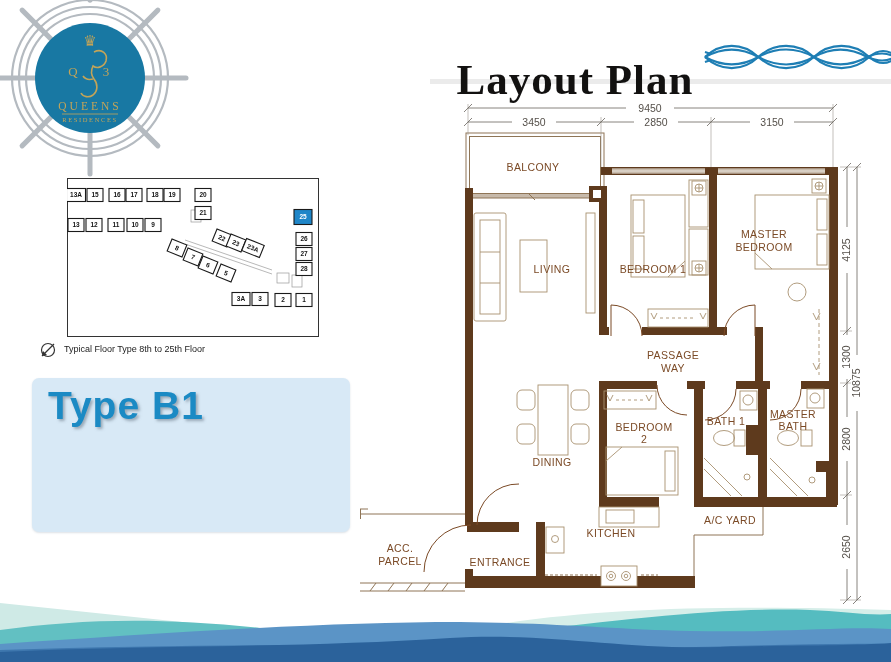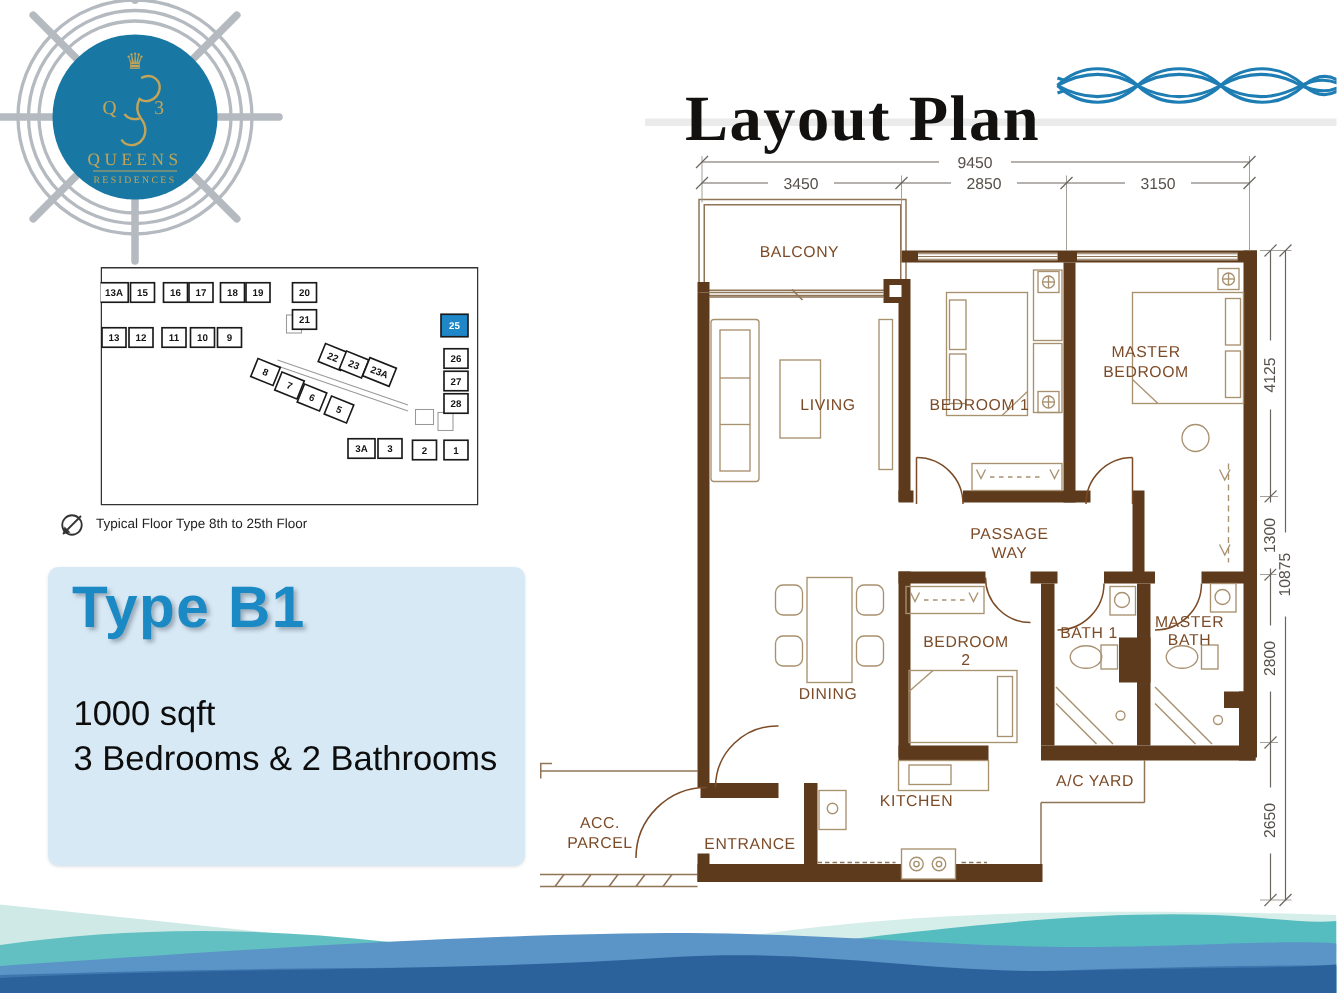--- a/index.html
+++ b/index.html
@@ -3,21 +3,21 @@
 <meta charset="utf-8">
 <style>
   html,body{margin:0;padding:0;}
   body{width:891px;height:662px;position:relative;overflow:hidden;background:#ffffff;
        font-family:"Liberation Sans",sans-serif;}
   .abs{position:absolute;}
   #title{left:437px;top:20px;width:276px;text-align:center;
          font-family:"Liberation Serif",serif;font-weight:bold;font-size:43px;color:#121110;
          letter-spacing:1px;margin-top:35px;}
   #divider{left:430px;top:79px;right:0;height:5px;background:#ebebeb;}
-  #type-panel{left:32px;top:378px;width:318px;height:199px;background:#d8e9f6;border-radius:7px;
+  #type-panel{left:32px;top:378px;width:318px;height:154px;background:#d8e9f6;border-radius:7px;
               box-shadow:0 1px 2px rgba(120,140,160,.25);}
   #type-title{position:absolute;left:16px;top:6px;font-size:39px;font-weight:bold;color:#1b8ac4;
               text-shadow:2px 2px 3px rgba(100,115,130,.55);letter-spacing:1px;}
   #type-lines{position:absolute;left:17px;top:82px;font-size:23px;color:#0d0d0d;line-height:1.32;}
   #key-caption{left:64px;top:344px;font-size:9px;color:#222;}
   svg text{font-family:"Liberation Sans",sans-serif;}
   .roomlabel{fill:#7b4a26;font-size:10.5px;letter-spacing:.4px;text-anchor:middle;}
   .dimtext{fill:#55504a;font-size:10.5px;text-anchor:middle;}
   .dimline{stroke:#6a655e;stroke-width:.8;}
   .ext{stroke:#9a958e;stroke-width:.6;}
@@ -202,24 +202,20 @@
 </svg>
 <svg class="abs" style="left:38px;top:340px" width="20" height="20" viewBox="0 0 20 20">
   <circle cx="10" cy="10" r="6.5" fill="none" stroke="#333" stroke-width="1.2"></circle>
   <line x1="4" y1="16" x2="16" y2="4" stroke="#333" stroke-width="1.2"></line>
   <path d="M4,16 l5,-1 -4,-4 z" fill="#333"></path>
 </svg>
 <div class="abs" id="key-caption">Typical Floor Type 8th to 25th Floor</div>
 
 <div class="abs" id="type-panel">
   <div id="type-title">Type B1</div>
-  <div id="type-lines">
-    <div>1000 sqft</div>
-    <div>3 Bedrooms &amp; 2 Bathrooms</div>
-  </div>
 </div>
 
 <svg class="abs" style="left:360px;top:95px" width="531" height="531" viewBox="0 0 531 531">
 
   <g class="thin">
     <rect x="106" y="38" width="138" height="64"></rect>
     <rect x="109.5" y="41.5" width="131" height="57"></rect>
     <line x1="113" y1="100" x2="229" y2="100"></line>
     <line x1="113" y1="103" x2="229" y2="103"></line>
     <line x1="168" y1="98" x2="175" y2="105"></line>

